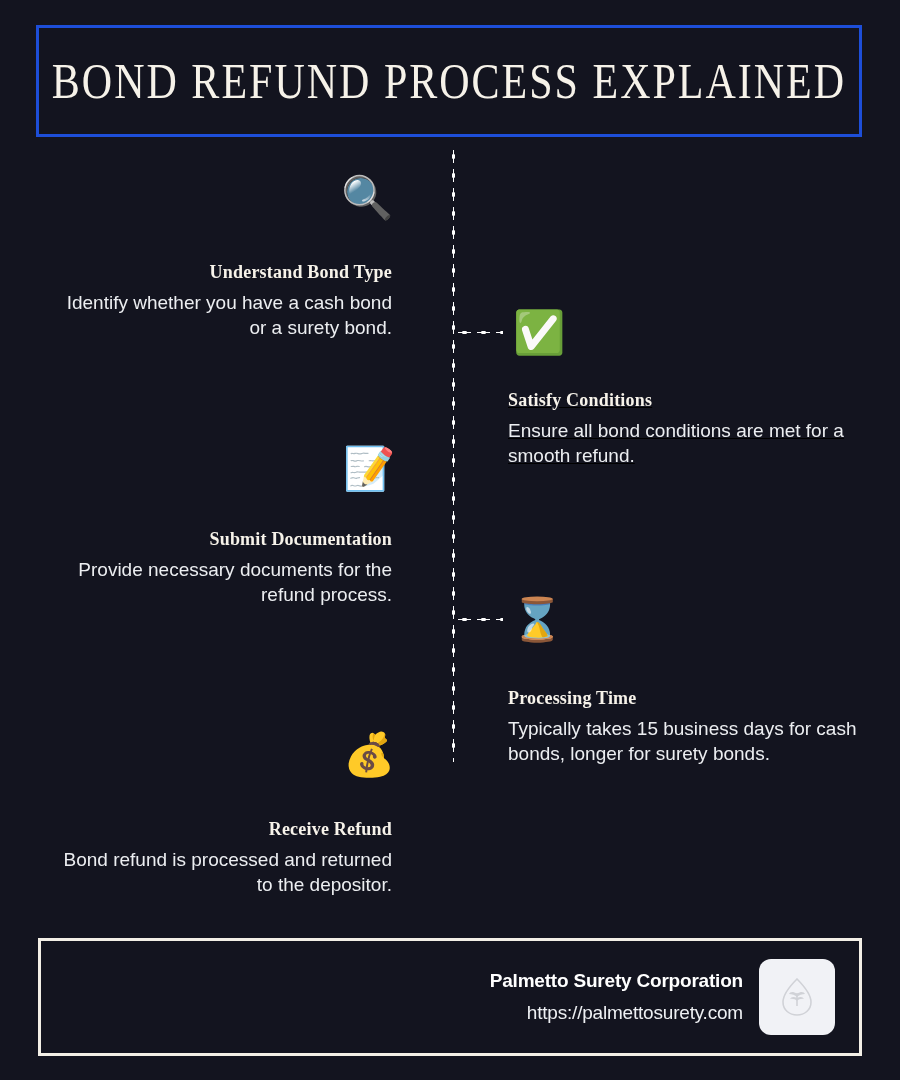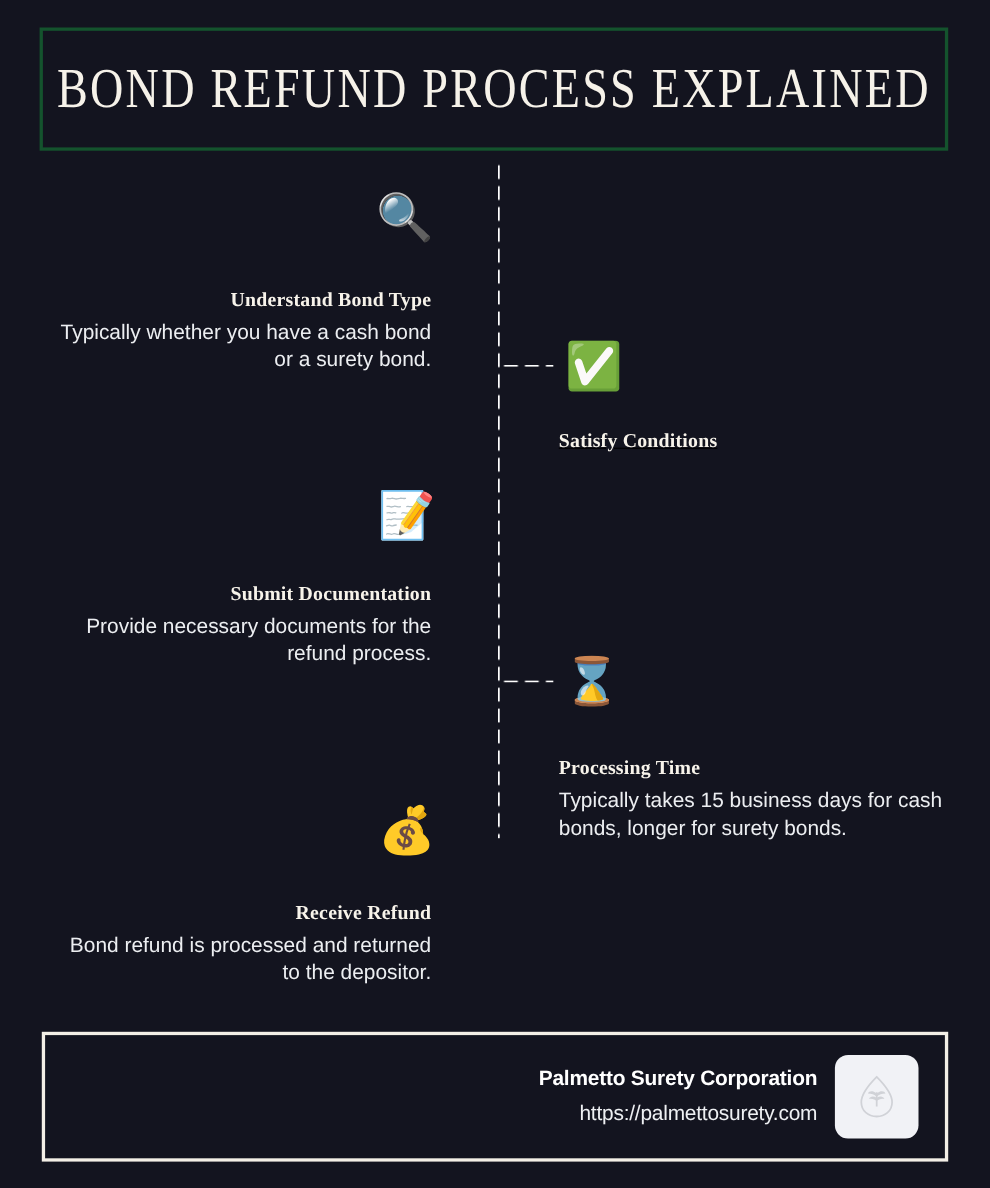--- a/index.html
+++ b/index.html
@@ -16,21 +16,21 @@
     position:relative;
     width:900px; height:1080px;
     background:#13141f;
   }
 
   
   .title-box {
     position:absolute;
     left:36px; top:25px;
     width:826px; height:112px;
-    border:3px solid #14532d;
+    border:3px solid #1d4ed8;
     display:flex; align-items:center; justify-content:center;
   }
   .title-text {
     font-family:"Liberation Serif", serif;
     font-size:42px;
     font-weight:400;
     letter-spacing:2.0px;
     color:#f6f2e9;
     white-space:nowrap;
     transform:scaleY(1.22);
@@ -152,29 +152,30 @@
     <div class="title-text">BOND REFUND PROCESS EXPLAINED</div>
   </div>
 
   <div class="spine"></div>
 
   <div class="step" id="step-1">
 
     <div class="step-icon">🔍</div>
     <div class="step-text right-side">
       <div class="step-title">Understand Bond Type</div>
-      <div class="step-desc">Typically whether you have a cash bond or a surety bond.</div>
+      <div class="step-desc">Identify whether you have a cash bond or a surety bond.</div>
     </div>
   </div>
 
   <div class="step" id="step-2">
     <div class="connector right"></div>
     <div class="step-icon">✅</div>
     <div class="step-text left-side">
       <div class="step-title">Satisfy Conditions</div>
+      <div class="step-desc">Ensure all bond conditions are met for a smooth refund.</div>
     </div>
   </div>
 
   <div class="step" id="step-3">
 
     <div class="step-icon">📝</div>
     <div class="step-text right-side">
       <div class="step-title">Submit Documentation</div>
       <div class="step-desc">Provide necessary documents for the refund process.</div>
     </div>

